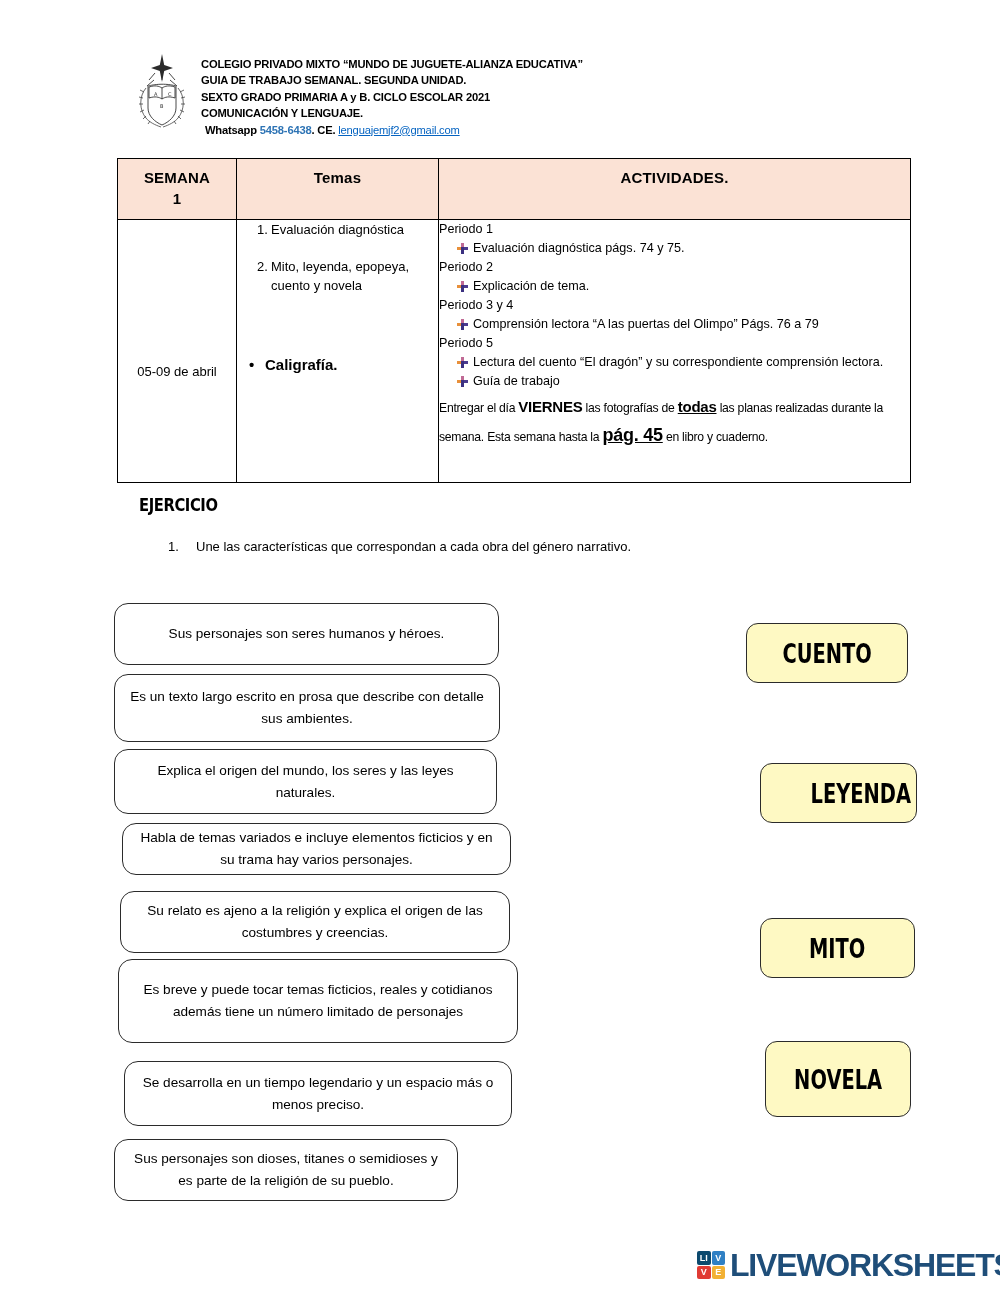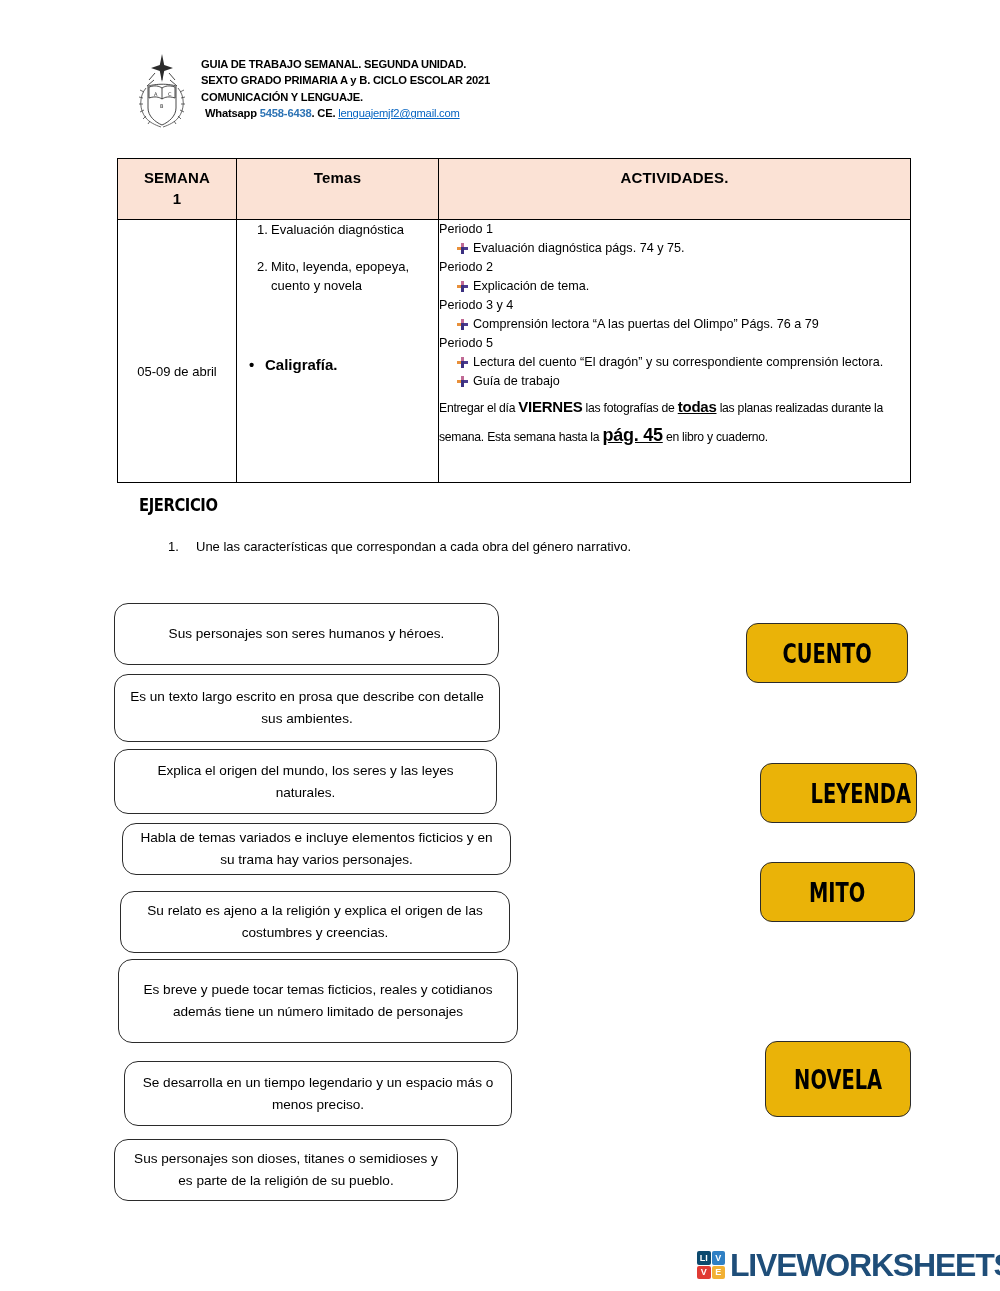--- a/index.html
+++ b/index.html
@@ -211,21 +211,21 @@
     padding: 6px 12px;
     margin-top: 32px;
   }
 
   
   .genres { position: absolute; left: 0; top: 0; }
   .genre-box {
     position: absolute;
     border: 1.7px solid #2b2b2b;
     border-radius: 12px;
-    background: #eab308;
+    background: #fef9c3;
     box-sizing: border-box;
     display: flex;
     align-items: center;
     justify-content: center;
   }
   .genre-label {
     font-family: "DejaVu Sans", sans-serif;
     font-weight: bold;
     font-size: 27px;
     letter-spacing: 0px;
@@ -295,20 +295,21 @@
       <g fill="none" stroke="#444" stroke-width="0.8">
 
         <path d="M13 36 C6 44 6 58 13 66 C16 70 22 73 28 75"></path>
         <path d="M45 36 C52 44 52 58 45 66 C42 70 36 73 30 75"></path>
         <path d="M11 40 l-4 -2 M10 46 l-4 -1 M10 52 l-4 0 M11 58 l-4 2 M13 64 l-3 3 M17 69 l-2 3"></path>
         <path d="M47 40 l4 -2 M48 46 l4 -1 M48 52 l4 0 M47 58 l4 2 M45 64 l3 3 M41 69 l2 3"></path>
       </g>
     </svg>
   </div>
   <div class="header-lines">
+    <div>COLEGIO PRIVADO MIXTO “MUNDO DE JUGUETE-ALIANZA EDUCATIVA”</div>
     <div>GUIA DE TRABAJO SEMANAL. SEGUNDA UNIDAD.</div>
     <div>SEXTO GRADO PRIMARIA A y B. CICLO ESCOLAR 2021</div>
     <div>COMUNICACIÓN Y LENGUAJE.</div>
     <div class="hl-contact"><span>Whatsapp</span> <span class="phone">5458-6438</span><span>. CE.</span> <span class="email">lenguajemjf2@gmail.com</span></div>
   </div>
 </div>
 
 <table class="plan-table">
   <thead>
     <tr>
@@ -395,21 +396,21 @@
   <div class="stmt-box" style="left:0px;   top:536px; width:344px; height:62px;">Sus personajes son dioses, titanes o semidioses y es parte de la religión de su pueblo.</div>
 </div>
 
 <div class="genres">
   <div class="genre-box" style="left:746px; top:623px; width:162px; height:60px;">
     <span class="genre-label">CUENTO</span>
   </div>
   <div class="genre-box" style="left:760px; top:763px; width:157px; height:60px;padding-left:45px;">
     <span class="genre-label">LEYENDA</span>
   </div>
-  <div class="genre-box" style="left:760px; top:862px; width:155px; height:60px;">
+  <div class="genre-box" style="left:760px; top:918px; width:155px; height:60px;">
     <span class="genre-label">MITO</span>
   </div>
   <div class="genre-box" style="left:765px; top:1041px; width:146px; height:76px;">
     <span class="genre-label">NOVELA</span>
   </div>
 </div>
 
 <div class="lw-logo">
   <div class="lw-tiles">
     <span class="lw-tile" style="background:#0c4a6e;">LI</span>

